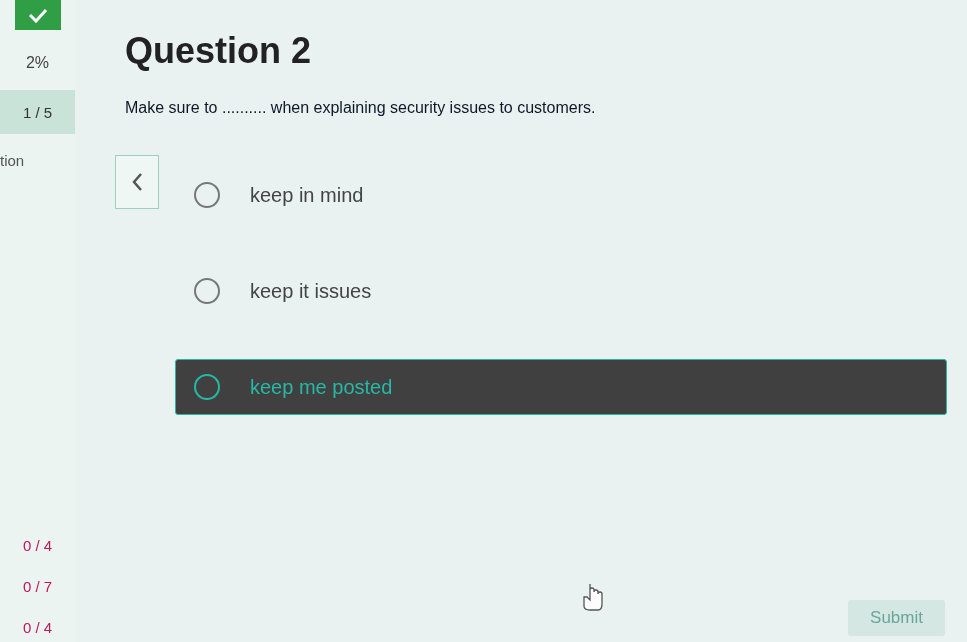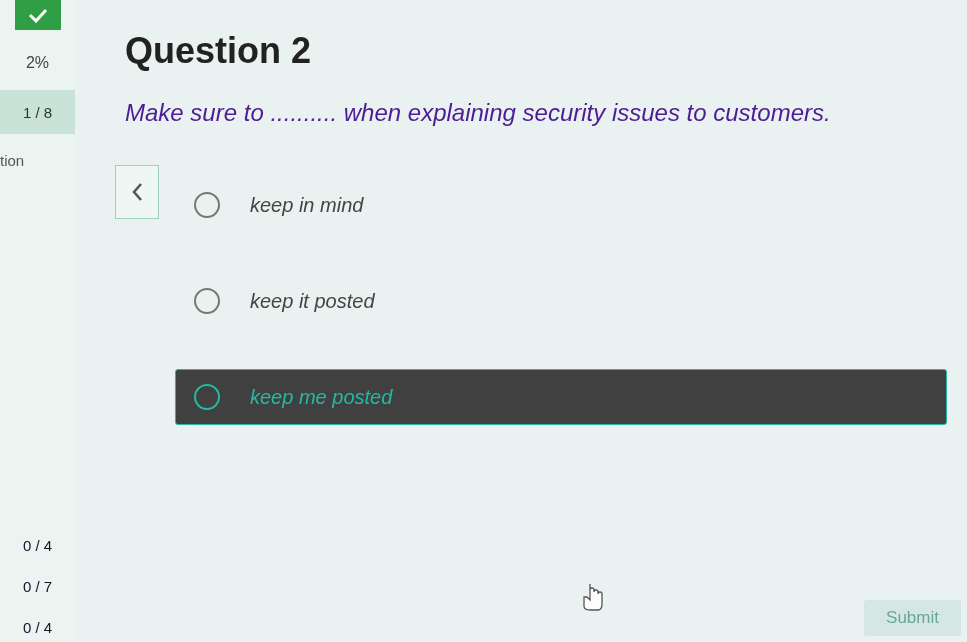--- a/index.html
+++ b/index.html
@@ -46,39 +46,38 @@
   }
   .section-label {
     font-size: 15px;
     color: #555;
     width: 100%;
     text-align: left;
   }
   .sidebar-spacer { flex: 1; }
   .score-line {
     font-size: 15px;
-    color: #0f172a;
+    color: #be185d;
     margin-bottom: 6px;
   }
   .main {
     flex: 1;
     padding: 30px 20px 10px 50px;
     position: relative;
   }
   .title {
     font-size: 36px;
     font-weight: 700;
     color: #222;
     margin-bottom: 27px;
   }
   .prompt {
-    font-size: 24px;
-    color: #4c1d95;
+    font-size: 16px;
+    color: #0f172a;
     margin-bottom: 50px;
-    font-style: italic;
   }
   .options {
     position: relative;
     padding-left: 50px;
     display: flex;
     flex-direction: column;
     gap: 40px;
   }
   .prev-btn {
     position: absolute;
@@ -95,21 +94,20 @@
   }
   .prev-btn svg { stroke: #555; stroke-width: 2.5; fill: none; }
   .option {
     display: flex;
     align-items: center;
     gap: 30px;
     padding: 14px 18px;
     border: 1px solid transparent;
     border-radius: 3px;
     cursor: pointer;
-    font-style: italic;
   }
   .option .radio {
     width: 26px;
     height: 26px;
     border: 2.5px solid #777;
     border-radius: 50%;
     flex-shrink: 0;
   }
   .option .opt-label {
     font-size: 20px;
@@ -123,42 +121,42 @@
   .option.hovered .opt-label { color: #25b9a5; }
   .cursor {
     position: absolute;
     left: 505px;
     top: 580px;
     pointer-events: none;
   }
   .cursor svg { stroke: #555; fill: #fdfdfd; stroke-width: 1.3; }
   .submit-btn {
     position: absolute;
-    right: 6px;
+    right: 22px;
     bottom: 6px;
     background: #d5e7e2;
     color: #6aa79a;
     padding: 8px 22px;
     border: none;
     font-size: 17px;
     border-radius: 3px;
     cursor: pointer;
   }
 </style>
 </head>
 <body>
 
 <div class="sidebar">
   <div class="check-badge">
     <svg width="22" height="16" viewBox="0 0 22 16">
       <polyline points="3,8 9,14 19,3"></polyline>
     </svg>
   </div>
   <div class="progress-pct">2%</div>
-  <div class="score-tile">1 / 8</div>
+  <div class="score-tile">1 / 5</div>
   <div class="section-label">tion</div>
   <div class="sidebar-spacer"></div>
   <div class="score-line">0 / 4</div>
   <div class="score-line">0 / 7</div>
   <div class="score-line">0 / 4</div>
 </div>
 
 <div class="main">
   <h1 class="title">Question 2</h1>
   <p class="prompt">Make sure to .......... when explaining security issues to customers.</p>
@@ -169,21 +167,21 @@
         <polyline points="12,4 5,12 12,20"></polyline>
       </svg>
     </div>
 
     <div class="option">
       <span class="radio"></span>
       <span class="opt-label">keep in mind</span>
     </div>
     <div class="option">
       <span class="radio"></span>
-      <span class="opt-label">keep it posted</span>
+      <span class="opt-label">keep it issues</span>
     </div>
     <div class="option hovered">
       <span class="radio"></span>
       <span class="opt-label">keep me posted</span>
     </div>
   </div>
 
   <div class="cursor">
     <svg width="28" height="34" viewBox="0 0 28 34">
       <path d="M10 4 L10 20 L7 17 L4 17 L4 26 Q4 30 10 30 L18 30 Q22 30 22 24 L22 14 Q22 12 20 12 Q18 12 18 14 L18 12 Q18 10 16 10 Q14 10 14 12 L14 10 Q14 8 12 8 Q10 8 10 10 Z"></path>

